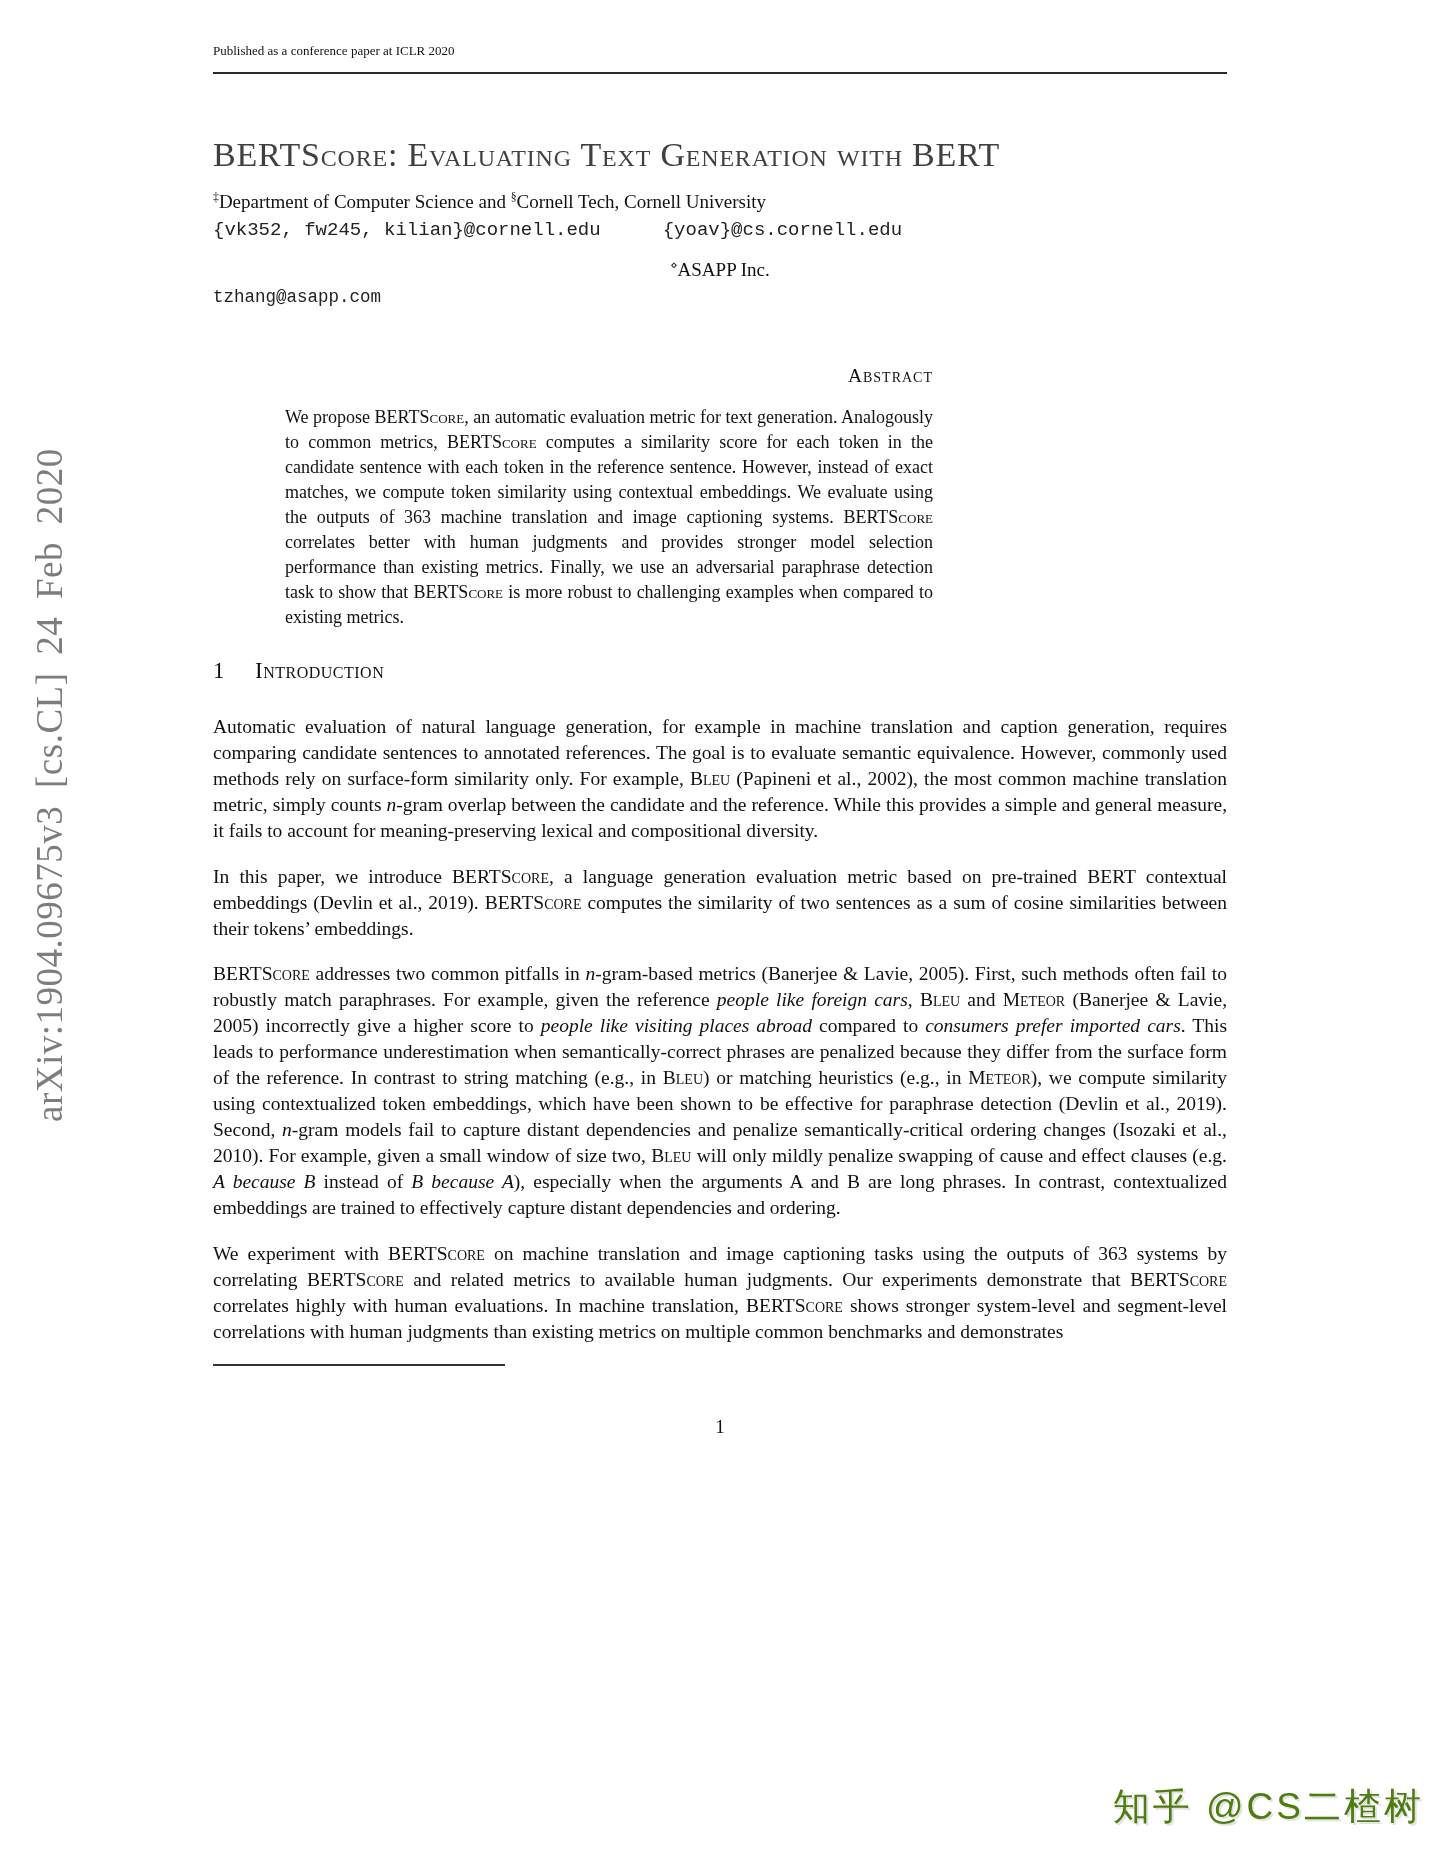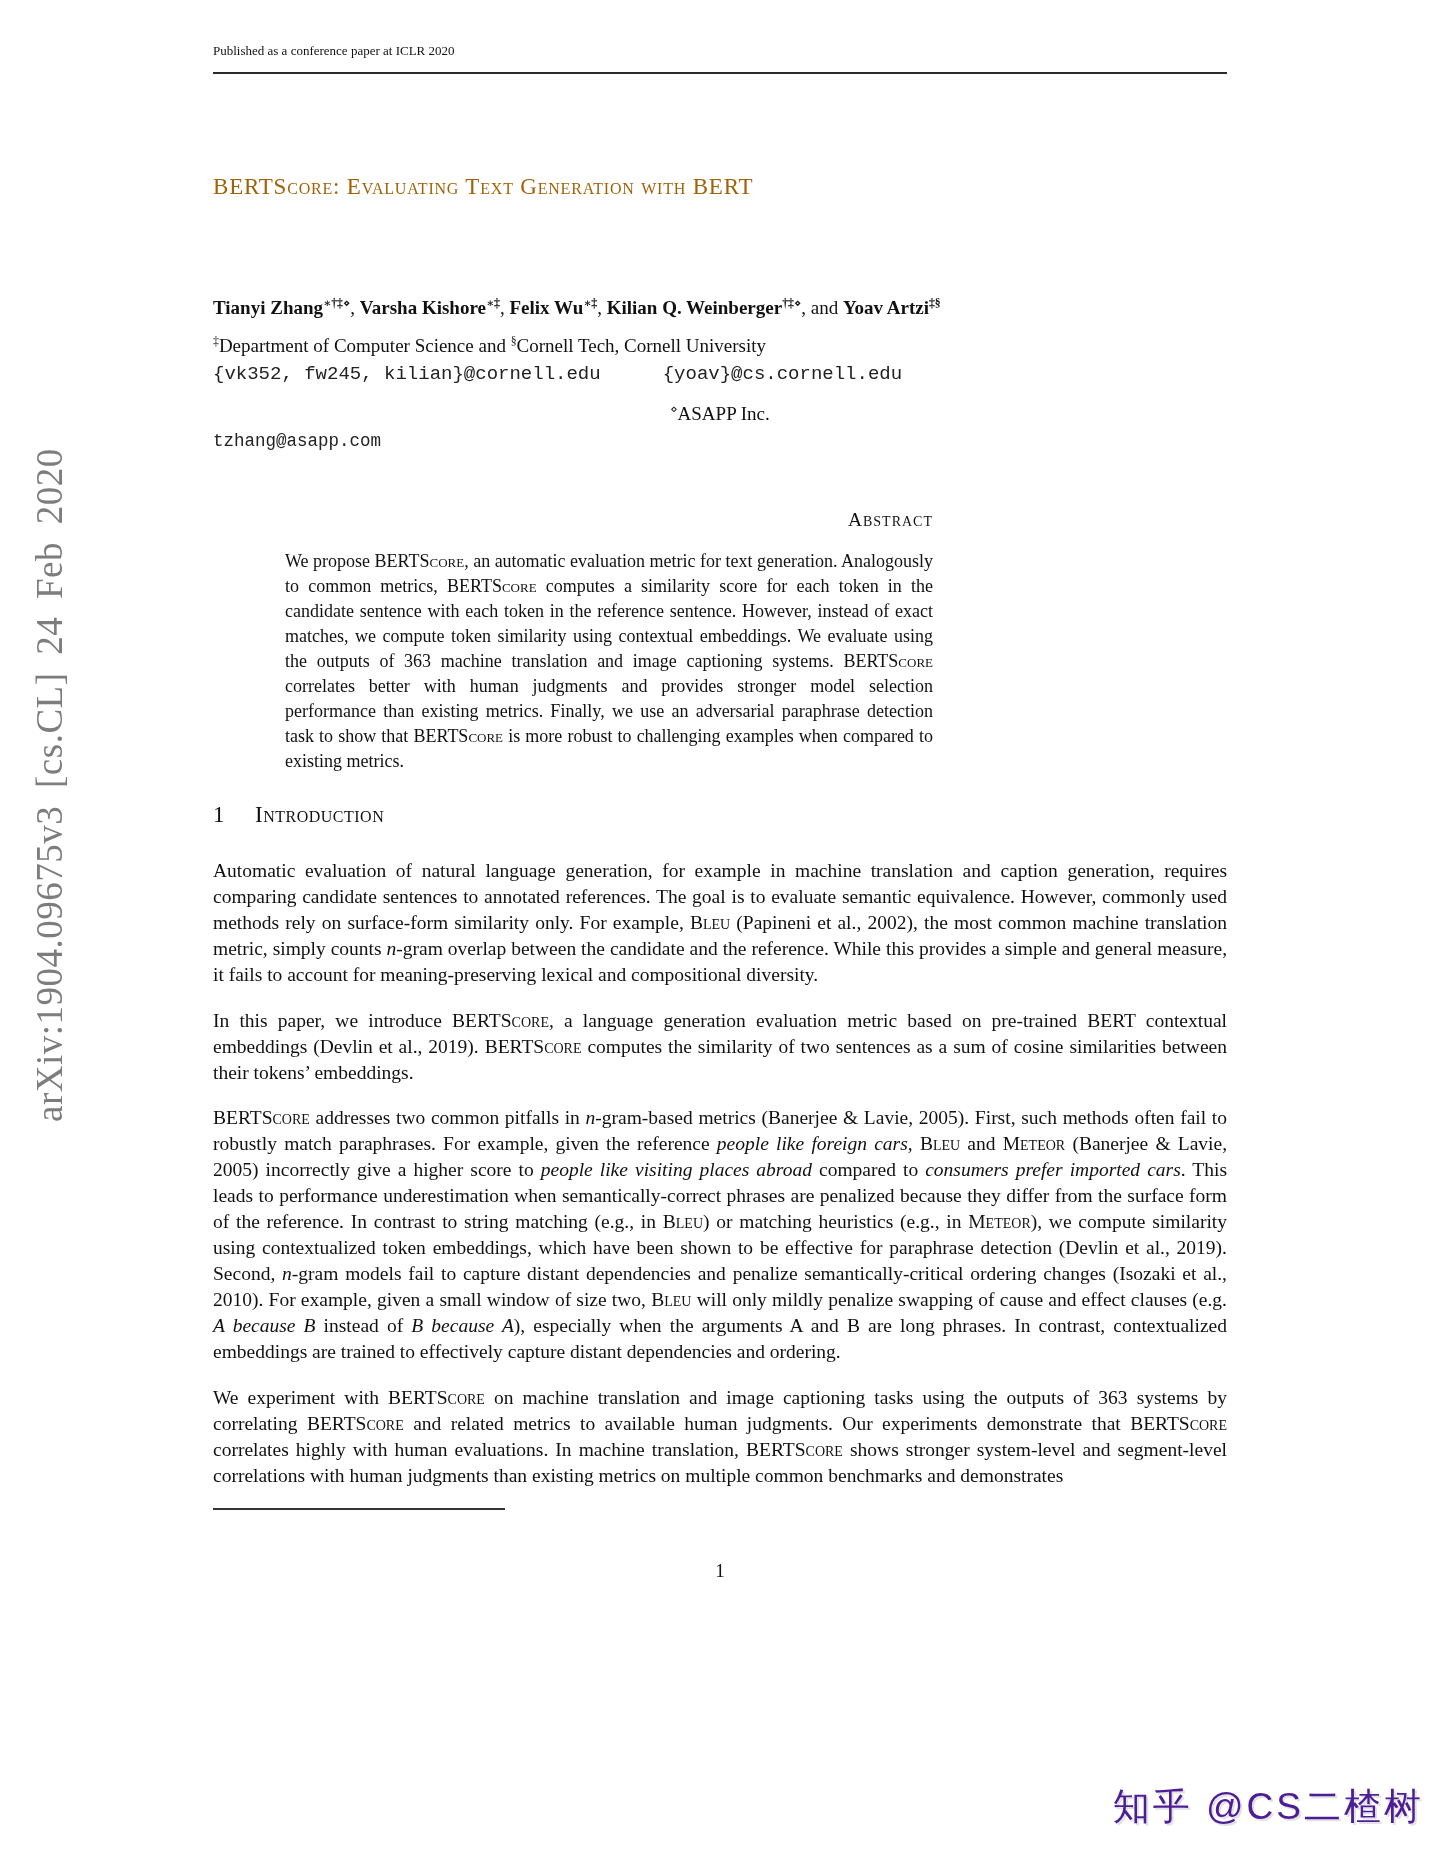--- a/index.html
+++ b/index.html
@@ -46,26 +46,26 @@
     line-height: 22px;
   }
   .header-rule {
     margin-top: 10px;
     border: 0;
     border-top: 2px solid #2a2a2a;
     width: 100%;
   }
 
   .paper-title {
-    margin-top: 92px;
+    margin-top: 60px;
     width: 880px;
-    font-size: 23px;
+    font-size: 34px;
     line-height: 42px;
     letter-spacing: 0.8px;
-    color: #a16207;
+    color: #404040;
   }
 
   .authors-line {
     margin-top: 88px;
     font-size: 19px;
     line-height: 24px;
   }
   .affiliation-line {
     margin-top: 14px;
     font-size: 19px;
@@ -144,40 +144,39 @@
     text-align: center;
     font-size: 19px;
   }
 
   .zhihu-watermark {
     position: absolute;
     top: 1782px;
     right: 16px;
     font-family: "Liberation Sans", "DejaVu Sans", sans-serif;
     font-size: 37px;
-    color: #4c1d95;
+    color: #4d7c0f;
     letter-spacing: 3px;
     text-shadow: 2px 2px 0 #e2e2e2;
     white-space: nowrap;
   }
 </style>
 </head>
 <body>
 
 <div class="arxiv-stamp">arXiv:1904.09675v3 [cs.CL] 24 Feb 2020</div>
 
 <div class="content">
 
   <div class="pub-header">Published as a conference paper at ICLR 2020</div>
 
   <hr class="header-rule">
 
   <h1 class="paper-title" style="font-weight: normal; margin-bottom: 0;"><span class="sc">BERTScore: Evaluating Text Generation with BERT</span></h1>
 
-  <div class="authors-line"><b>Tianyi Zhang<sup>∗†‡⋄</sup></b>, <b>Varsha Kishore<sup>∗‡</sup></b>, <b>Felix Wu<sup>∗‡</sup></b>, <b>Kilian Q. Weinberger<sup>†‡⋄</sup></b>, and <b>Yoav Artzi<sup>‡§</sup></b></div>
 
   <div class="affiliation-line"><sup>‡</sup>Department of Computer Science and <sup>§</sup>Cornell Tech, Cornell University</div>
 
   <div class="emails-line">
     <span>{vk352, fw245, kilian}@cornell.edu</span><span class="email-gap"></span><span>{yoav}@cs.cornell.edu</span>
   </div>
 
   <div class="asapp-line"><sup>⋄</sup>ASAPP Inc.</div>
 
   <div class="asapp-email">tzhang@asapp.com</div>

